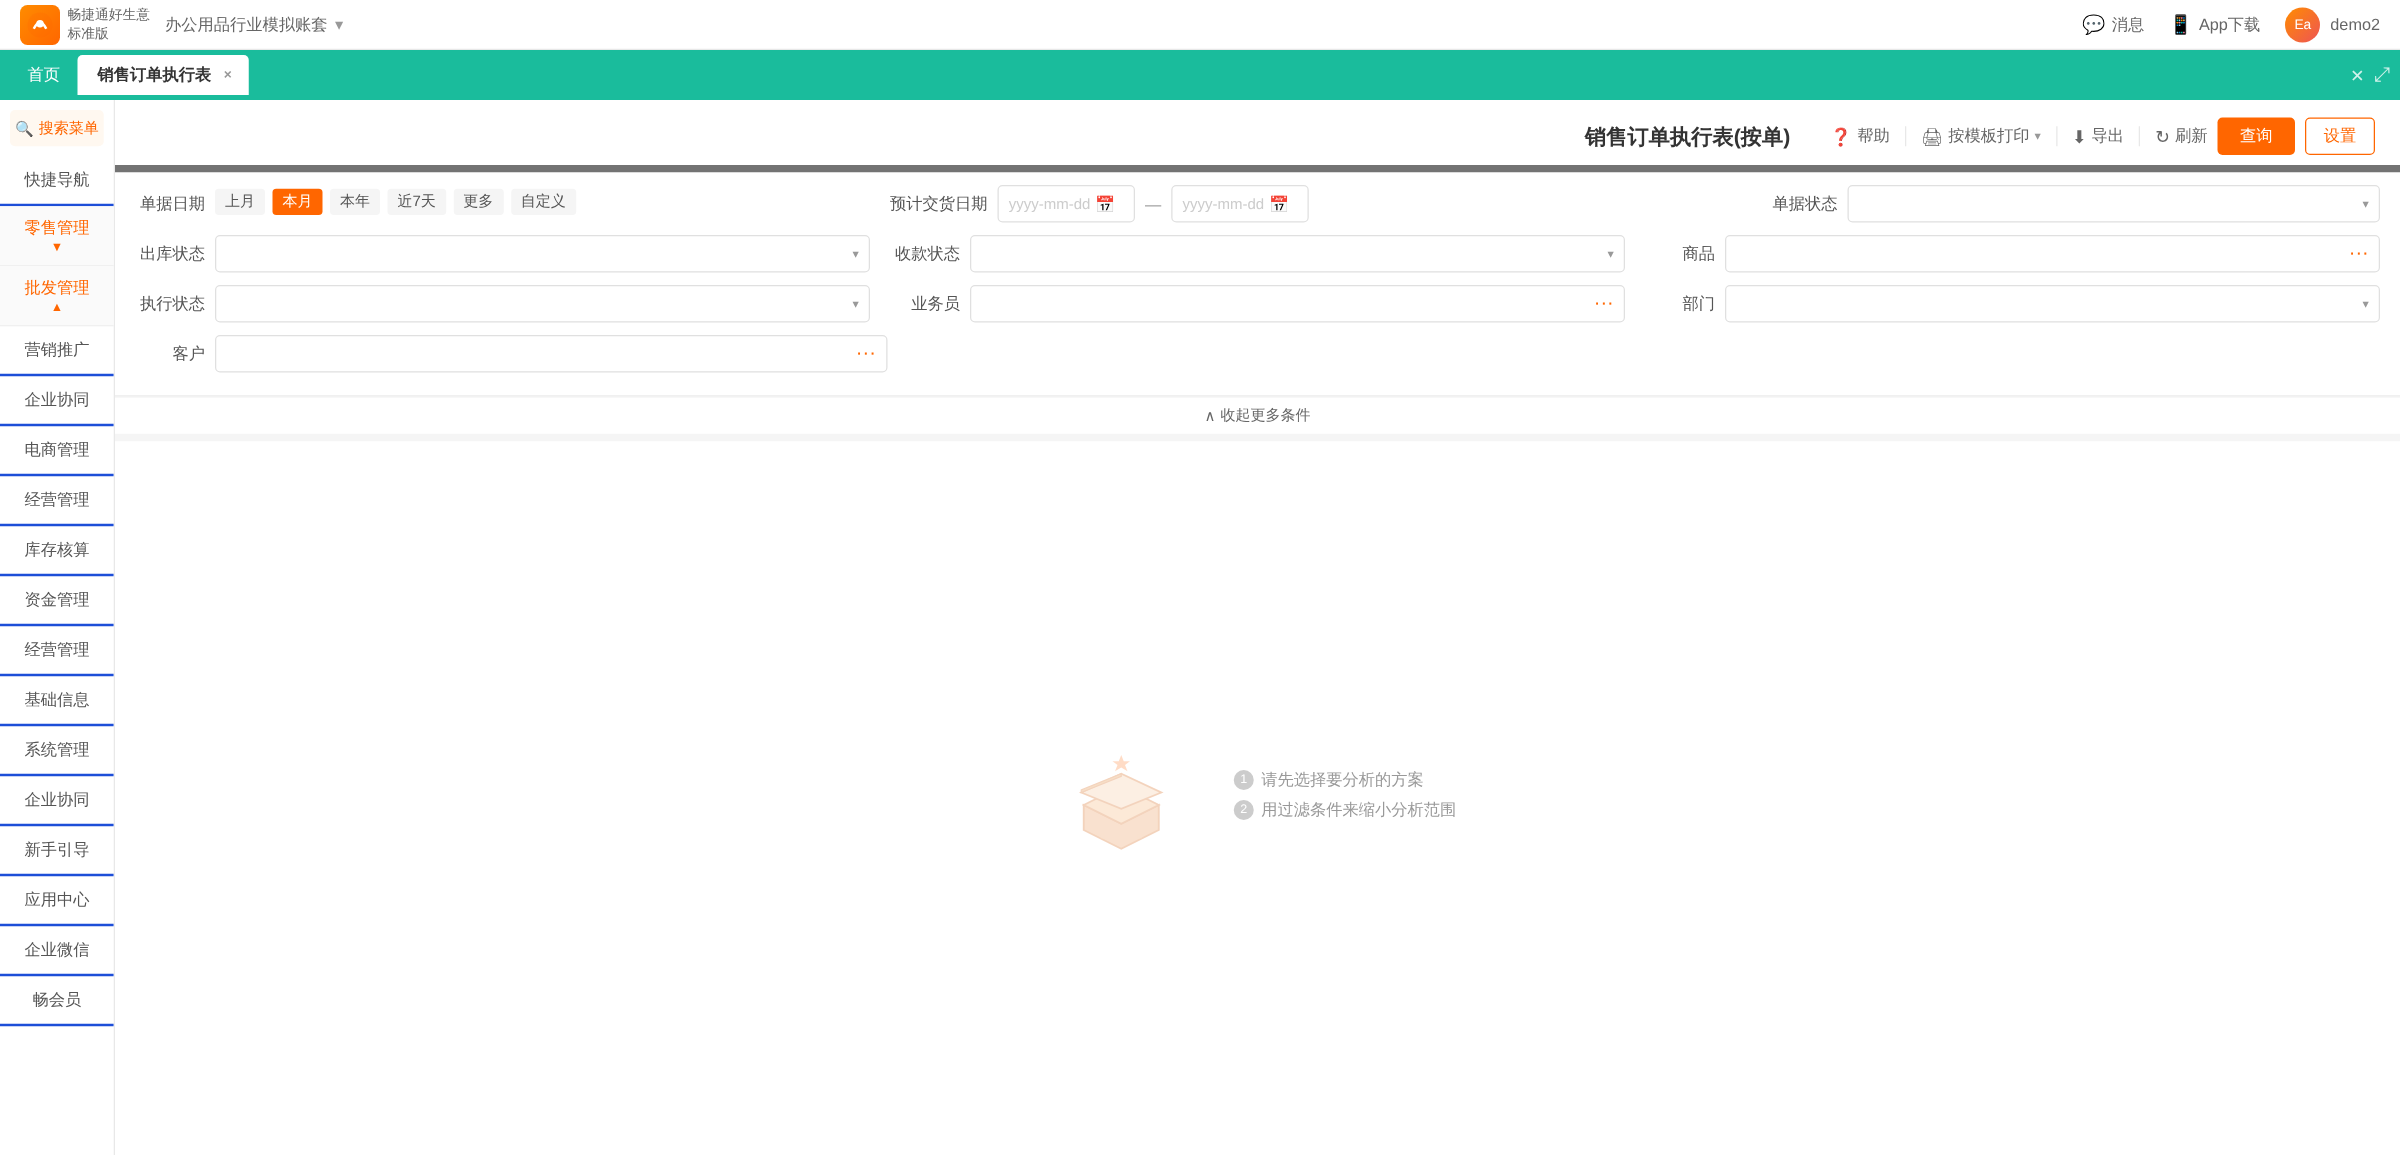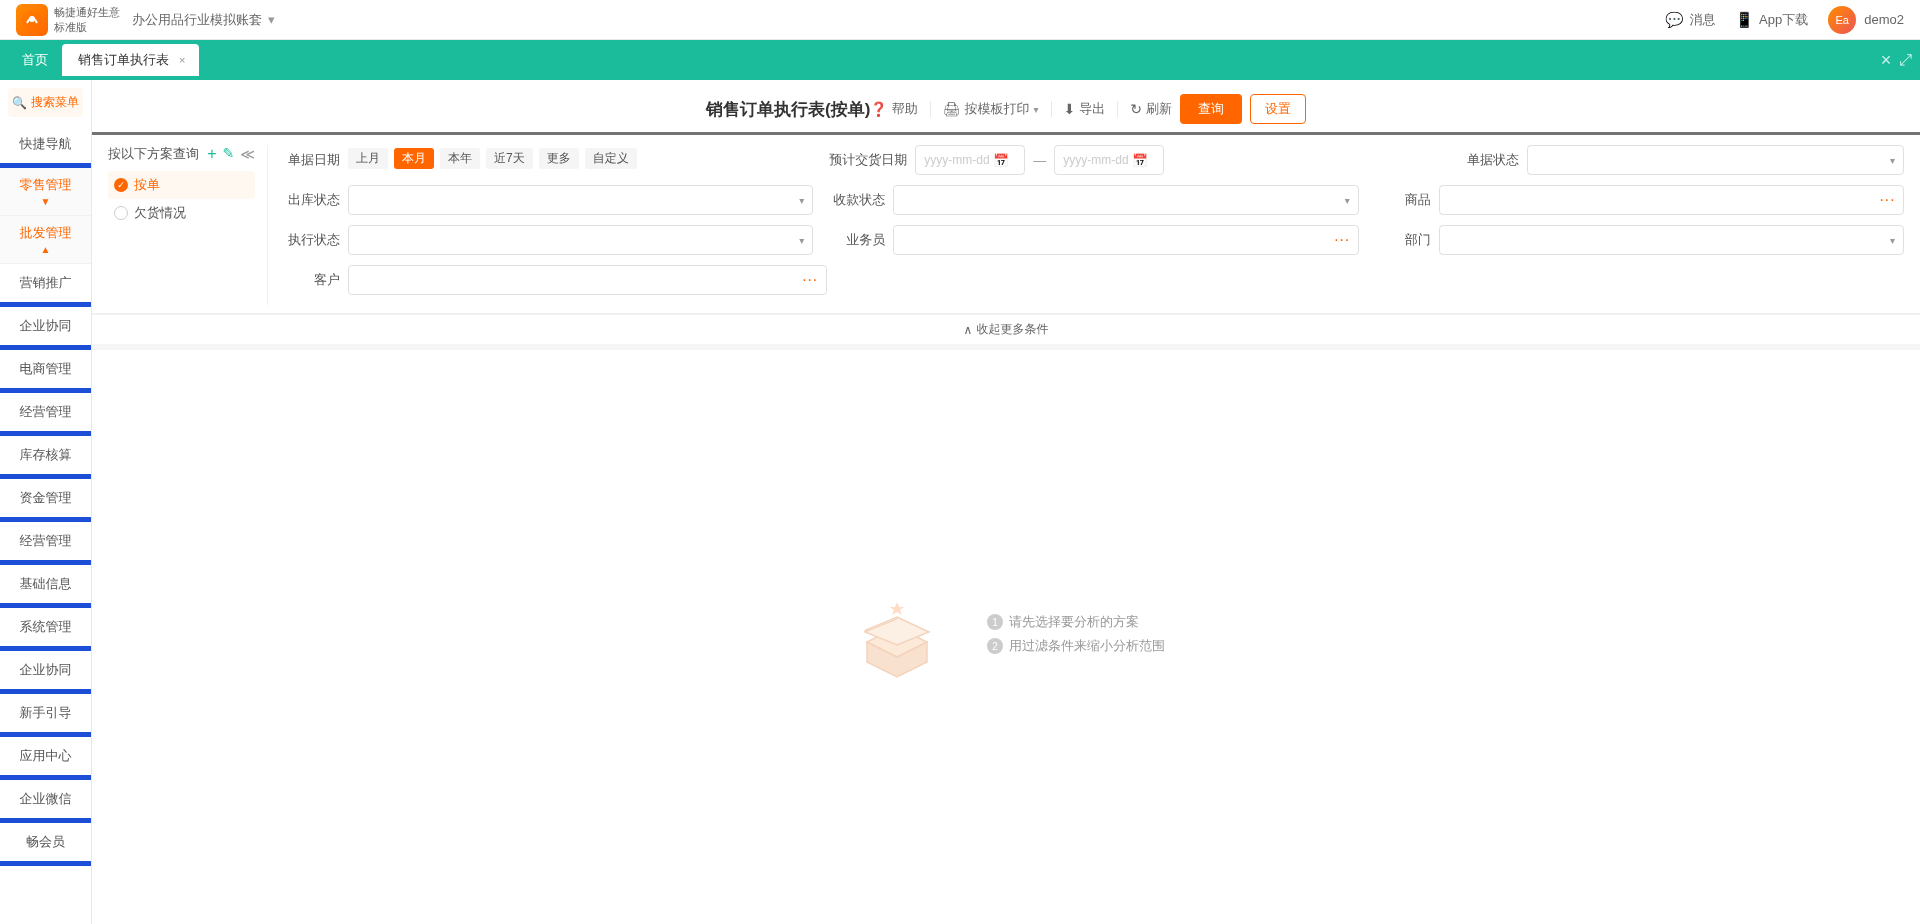--- a/index.html
+++ b/index.html
@@ -53,21 +53,21 @@
       display: flex; align-items: center; gap: 6px;
       cursor: pointer;
       font-size: 13px;
       border-radius: 4px 4px 0 0;
       color: rgba(255,255,255,0.85);
     }
     .tab-item.home { color: #fff; }
     .tab-item.active {
       background: #fff;
       color: #333;
-      font-weight: 400;
+      font-weight: 700;
       padding-left: 16px;
     }
     .tab-close { color: #999; font-size: 11px; cursor: pointer; margin-left: 4px; }
     .tab-bar-right { margin-left: auto; display: flex; align-items: center; gap: 8px; }
     .tab-bar-btn { color: rgba(255,255,255,0.8); cursor: pointer; font-size: 16px; }
 
     
     .main-layout {
       display: flex;
       flex: 1;
@@ -103,39 +103,40 @@
     .sidebar-item.section-header .label { font-size: 13px; }
 
     .sidebar-search { padding: 8px 8px; }
     .sidebar-search-btn {
       width: 100%; padding: 6px 0; border: none; background: #fff8f0; color: #ff6600;
       border-radius: 4px; cursor: pointer; font-size: 12px; display: flex; align-items: center; justify-content: center; gap: 4px;
     }
     .sidebar-nav-item {
       padding: 10px 10px;
       cursor: pointer; color: #555; font-size: 13px; text-align: center;
-      border-bottom: 5px solid #1d4ed8;
+      border-bottom: 2px solid #1d4ed8;
     }
 
     
     .content-area {
       flex: 1;
       overflow-y: auto;
       background: #f5f5f5;
       display: flex;
       flex-direction: column;
     }
 
     
     .page-header {
       background: #fff;
       padding: 14px 20px 8px;
-      display: flex; align-items: center; justify-content: center;
-      border-bottom: 3px solid #737373;
+      display: flex; align-items: center; justify-content: flex-end;
+      border-bottom: 6px solid #737373;
       flex-shrink: 0;
+      gap: 32px;
     }
     .page-title { font-size: 17px; font-weight: 600; color: #333; }
     .page-action-btn { display: flex; align-items: center; gap: 4px; cursor: pointer; color: #666; font-size: 13px; }
     .query-btn {
       background: #ff6600; color: #fff; border: none; border-radius: 4px;
       padding: 6px 18px; cursor: pointer; font-size: 13px;
     }
     .setting-btn {
       background: #fff; color: #ff6600; border: 1px solid #ff6600; border-radius: 4px;
       padding: 5px 14px; cursor: pointer; font-size: 13px;
@@ -367,38 +368,20 @@
           <span>刷新</span>
         </div>
         <button class="query-btn">查询</button>
         <button class="setting-btn">设置</button>
       </div>
     </div>
 
     <div class="filter-panel">
       <div class="filter-top">
 
-        <div class="scheme-sidebar">
-          <div class="scheme-header">
-            <span>按以下方案查询</span>
-            <div class="scheme-actions">
-              <span class="scheme-action-btn">+</span>
-              <span class="scheme-action-btn" style="font-size:14px; color:#1abc9c;">✎</span>
-              <span class="scheme-expand" style="font-size:14px; color:#999;">≪</span>
-            </div>
-          </div>
-          <div class="scheme-item active">
-            <div class="dot">✓</div>
-            <span>按单</span>
-          </div>
-          <div class="scheme-item2">
-            <div class="dot2"></div>
-            <span>欠货情况</span>
-          </div>
-        </div>
 
         <div class="filter-fields">
 
           <div class="filter-row">
             <div class="filter-field" style="flex:1.2;">
               <span class="filter-label">单据日期</span>
               <div style="display:flex; flex-direction:column; gap:4px; flex:1;">
                 <div class="filter-date-tags">
                   <span class="date-tag">上月</span>
                   <span class="date-tag active">本月</span>

